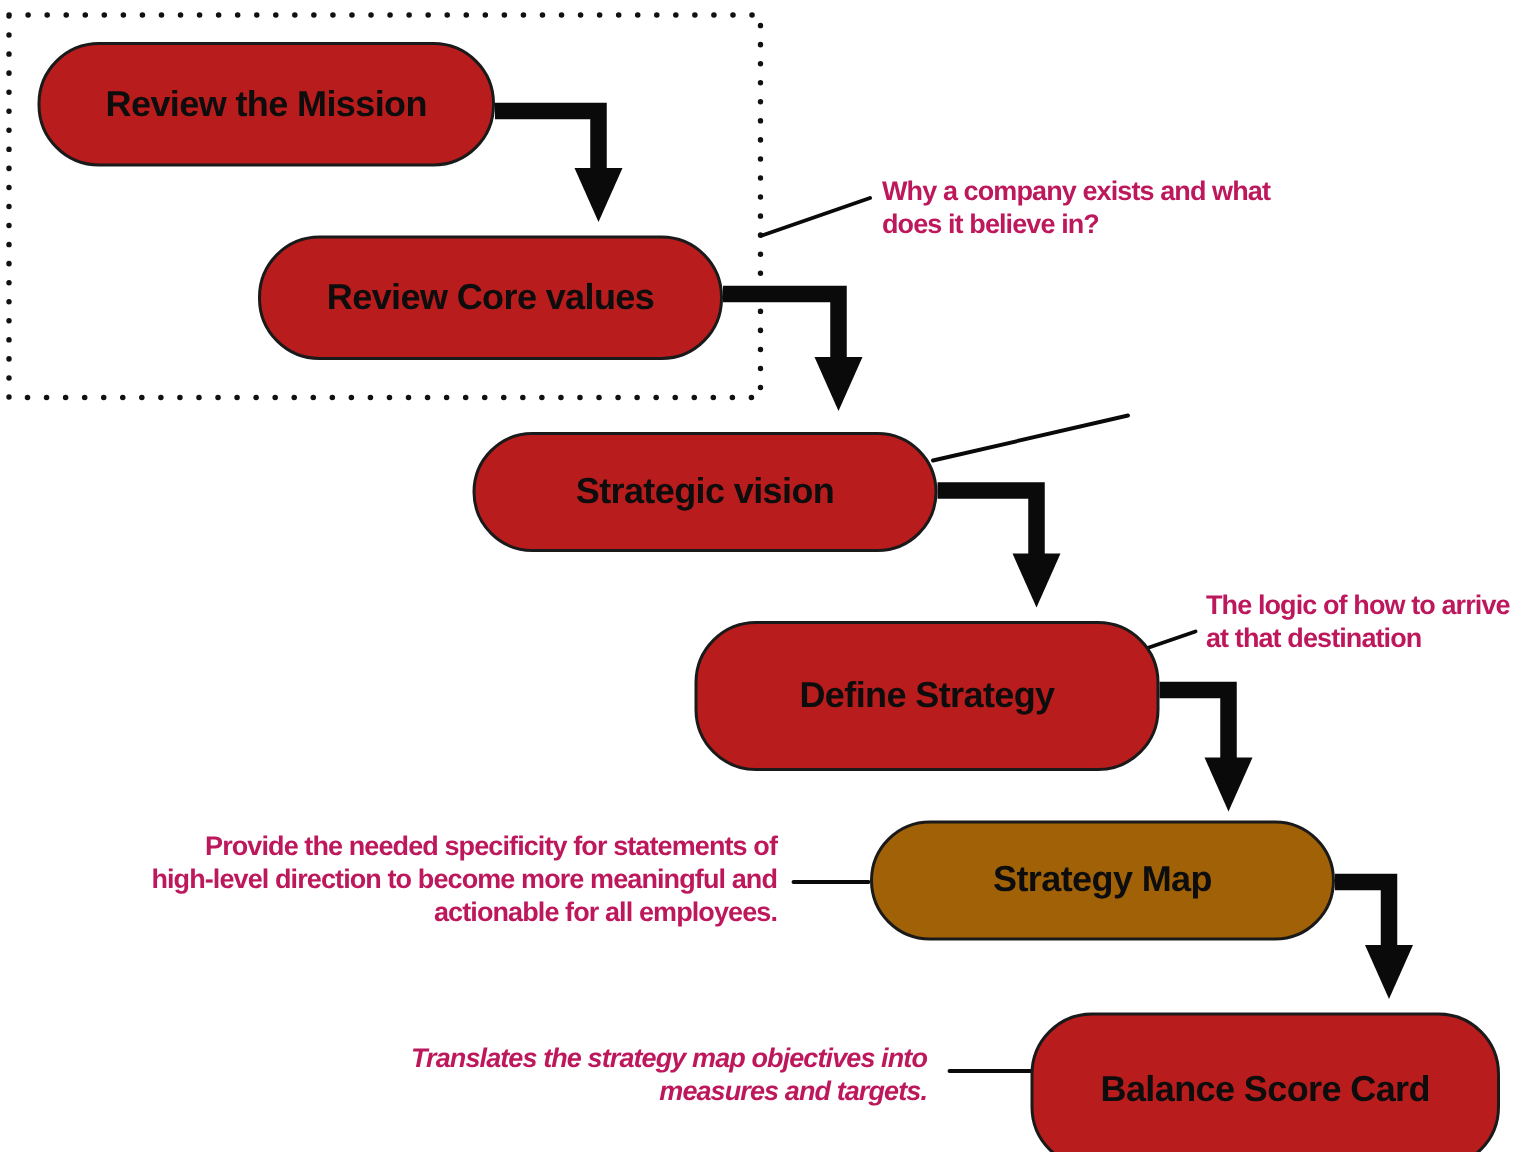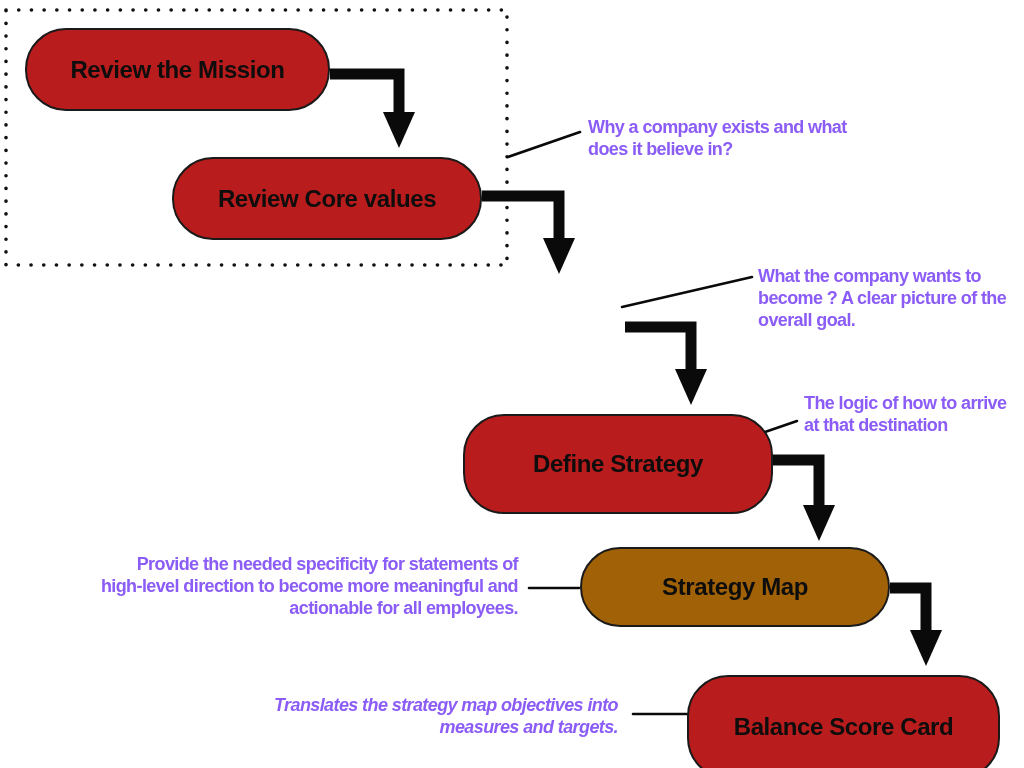--- a/index.html
+++ b/index.html
@@ -38,21 +38,21 @@
   #node-strategy-map      { left: 580px; top: 547px; width: 310px; height: 80px; }
   #node-balance-scorecard { left: 687px; top: 675px; width: 313px; height: 104px; }
 
   
   .note {
     position: absolute;
     font-size: 18px;
     font-weight: bold;
     letter-spacing: -0.6px;
     line-height: 22px;
-    color: #8b5cf6;
+    color: #be185d;
     white-space: pre-line;
   }
   #note-mission   { left: 588px; top: 116px; text-align: left; }
   #note-vision    { left: 758px; top: 265px; text-align: left; }
   #note-strategy  { left: 804px; top: 392px; text-align: left; }
   #note-map       { right: 506px; top: 553px; text-align: right; }
   #note-scorecard { right: 406px; top: 694px; text-align: right; font-style: italic; }
 </style>
 </head>
 <body>
@@ -90,39 +90,39 @@
   </svg>
 
   <div class="node" id="node-review-mission">
     <span>Review the Mission</span>
   </div>
 
   <div class="node" id="node-review-core">
     <span>Review Core values</span>
   </div>
 
+  <div class="node" id="node-strategic-vision">
+    <span>Strategic vision</span>
+  </div>
 
   <div class="node" id="node-define-strategy">
     <span>Define Strategy</span>
   </div>
 
   <div class="node highlight" id="node-strategy-map">
     <span>Strategy Map</span>
   </div>
 
   <div class="node" id="node-balance-scorecard">
     <span>Balance Score Card</span>
   </div>
 
   <div class="note" id="note-mission">Why a company exists and what
 does it believe in?</div>
 
-  <div class="note" id="note-vision">What the company wants to
-become ? A clear picture of the
-overall goal.</div>
 
   <div class="note" id="note-map">Provide the needed specificity for statements of
 high-level direction to become more meaningful and
 actionable for all employees.</div>
 
   <div class="note" id="note-strategy">The logic of how to arrive
 at that destination</div>
 
   <div class="note" id="note-scorecard">Translates the strategy map objectives into
 measures and targets.</div>

